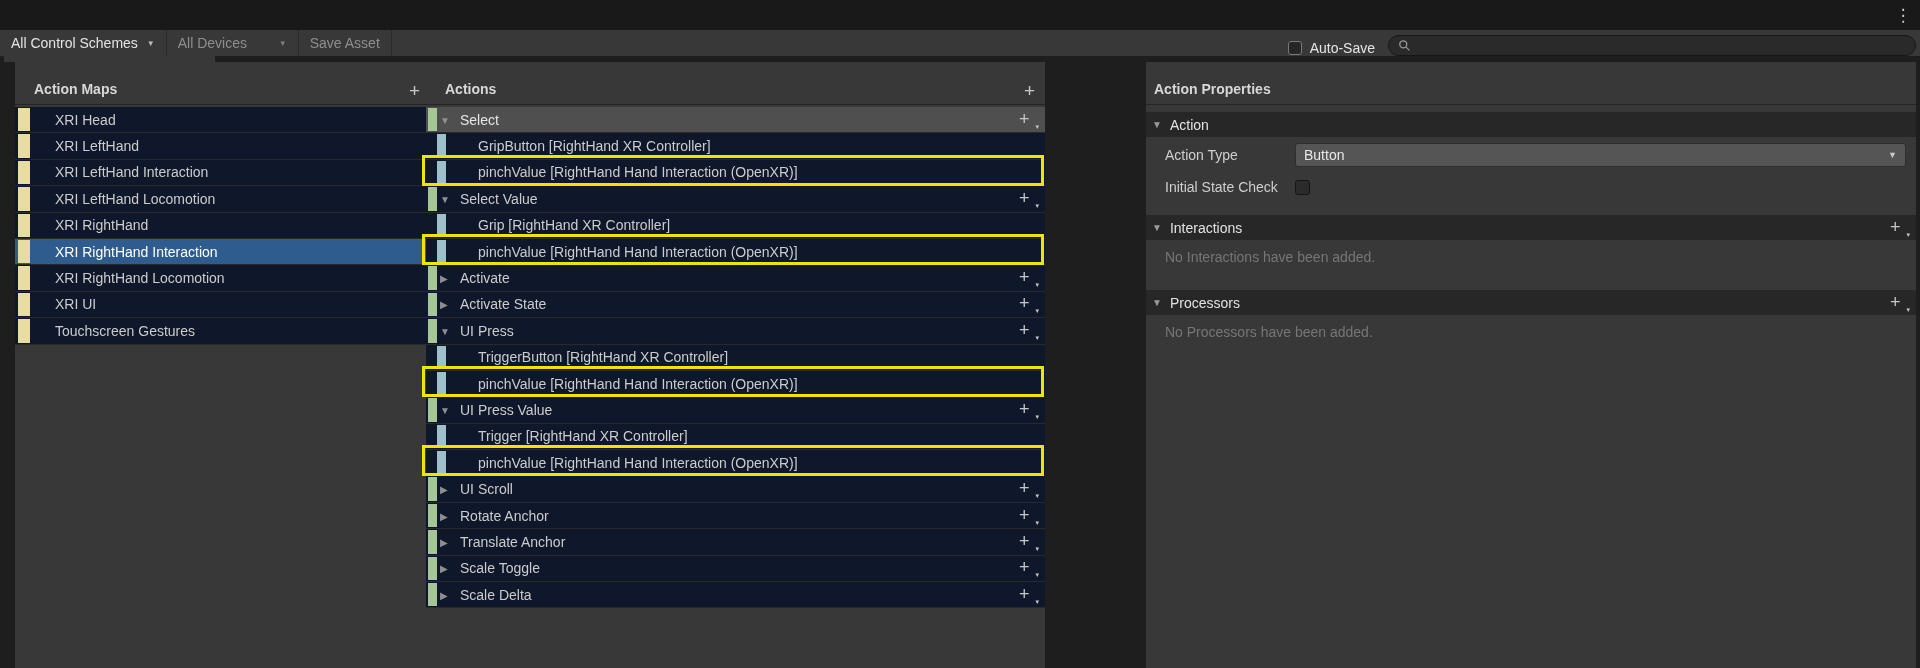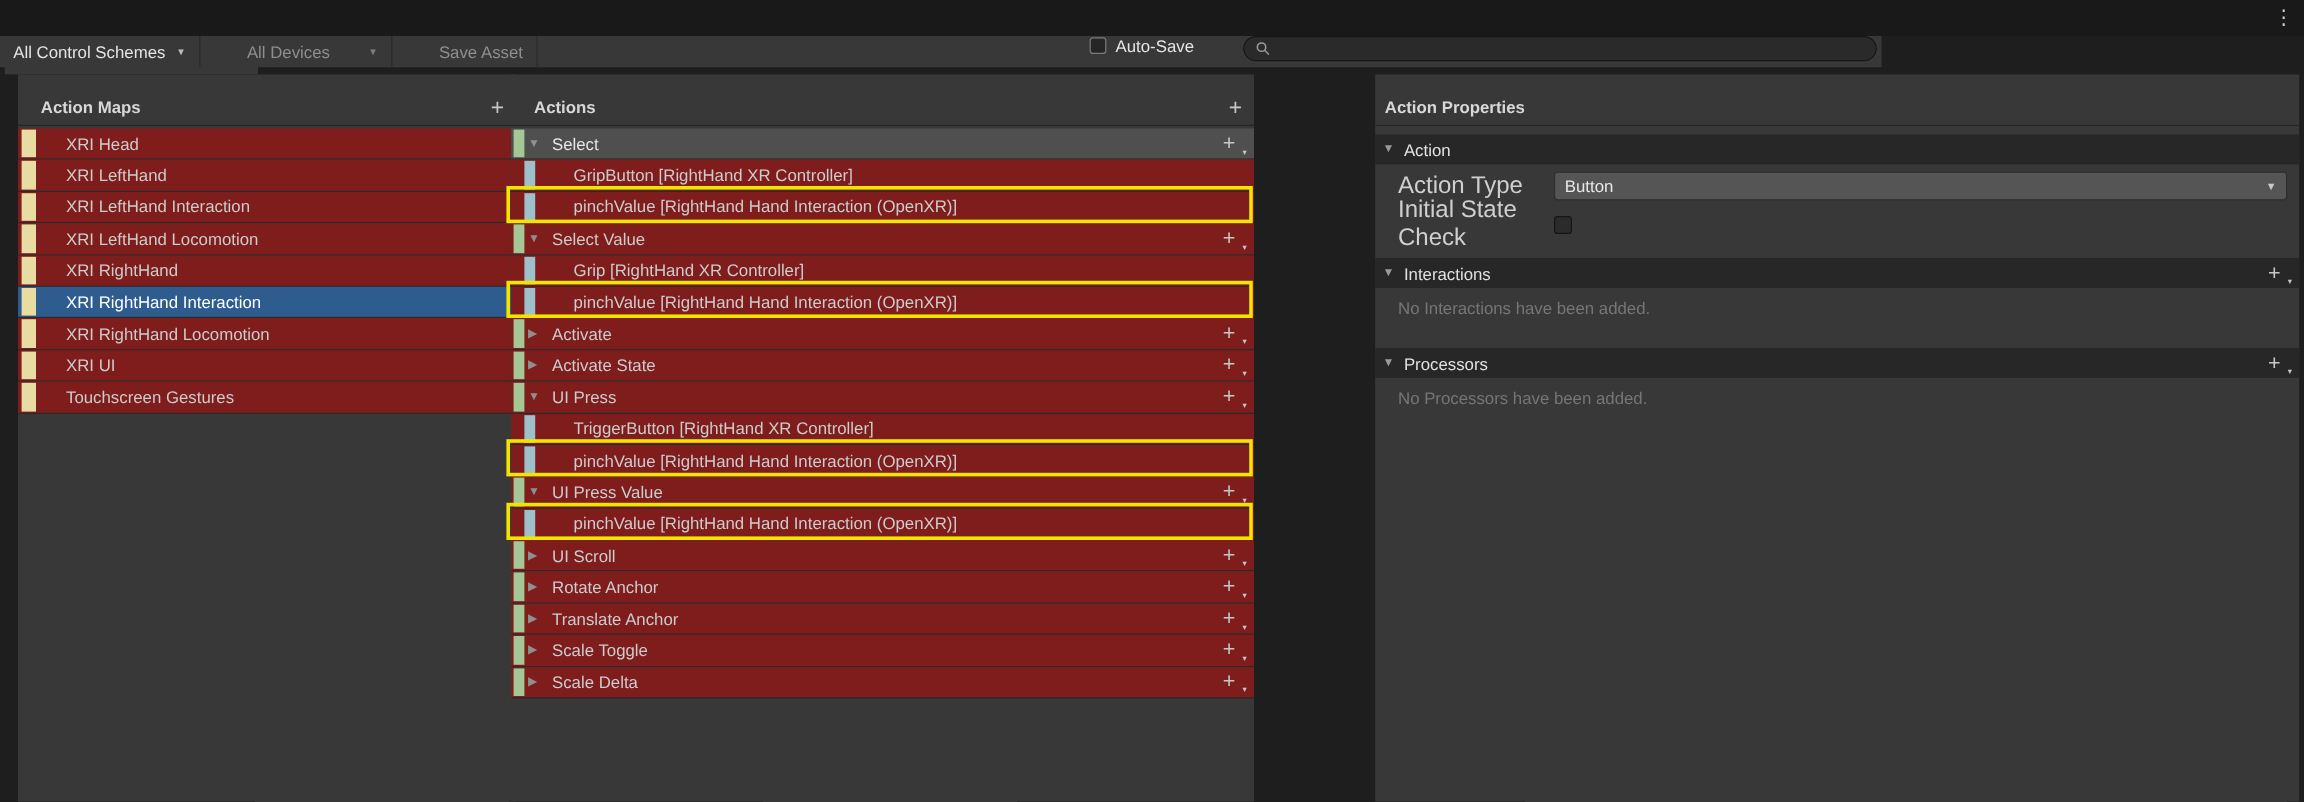--- a/index.html
+++ b/index.html
@@ -17,22 +17,22 @@
     display:flex;align-items:center;padding-left:20px;
     color:#e2e2e2;font-size:14.5px;white-space:nowrap;overflow:hidden;margin-top:32px;
   }
   .kebab{
     position:absolute;right:6px;top:3px;width:22px;height:24px;
     display:flex;align-items:center;justify-content:center;
     color:#c8c8c8;font-size:17px;letter-spacing:0;cursor:pointer;
   }
   
   .toolbar{
-    position:absolute;left:0;top:30px;width:1568px;height:26px;background:#383838;
-    display:flex;align-items:flex-start;font-size:14px;box-sizing:border-box;gap:28px;
+    position:absolute;left:0;top:30px;width:1920px;height:26px;background:#383838;
+    display:flex;align-items:flex-end;font-size:14px;box-sizing:border-box;
   }
   .tb-item{height:100%;display:flex;align-items:center;padding:0 11px;border-right:1px solid #2b2b2b;box-sizing:border-box;}
   .tb-dd{gap:9px;}
   .tb-enabled{color:#e4e4e4;}
   .tb-disabled{color:#8e8e8e;}
   .tb-caret{font-size:8px;color:#bdbdbd;}
   .tb-disabled .tb-caret{color:#7d7d7d;}
   .dd-devices{min-width:132px;justify-content:space-between;}
   .tb-spacer{flex:1;height:100%;}
   .autosave{display:flex;align-items:center;gap:8px;margin-right:13px;color:#e5e5e5;}
@@ -59,21 +59,21 @@
     display:flex;align-items:flex-end;padding:0 0 7px 19px;
     font-size:14px;font-weight:bold;color:#d8d8d8;position:relative;
   }
   .panel-props .panel-header{padding-left:8px;}
   .hdr-plus{
     position:absolute;right:10px;bottom:4px;font-size:19px;line-height:1;
     color:#c6c6c6;font-weight:normal;cursor:pointer;
   }
   .rows{position:absolute;top:45px;left:0;right:0;}
   .row{
-    height:26.4px;box-sizing:border-box;border-bottom:1px solid #2a2a2a;background:#7f1d1d;
+    height:26.4px;box-sizing:border-box;border-bottom:1px solid #2a2a2a;background:#0f172a;
     display:flex;align-items:center;position:relative;font-size:14px;color:#cccccc;
     white-space:nowrap;
   }
   
   .map-row{padding-left:40px;}
   .map-stripe{position:absolute;left:3px;top:1px;bottom:1px;width:12px;background:#e8dca3;}
   .map-row.selected{background:#2e5c8f;color:#ffffff;}
   
   .act-row{padding-left:34px;}
   .bind-row{padding-left:52px;}
@@ -94,21 +94,21 @@
     display:flex;align-items:center;gap:8px;padding-left:6px;box-sizing:border-box;
     color:#e2e2e2;font-size:14px;cursor:pointer;
   }
   .section-hdr .tri-s{font-size:10px;color:#9a9a9a;}
   .sec-action{top:50px;}
   .sec-interactions{top:153px;}
   .sec-processors{top:228px;}
   .prop-row{position:absolute;left:19px;right:10px;height:24px;display:flex;align-items:center;}
   .row-actiontype{top:81px;}
   .row-isc{top:113px;}
-  .prop-label{width:130px;color:#cfcfcf;font-size:20px;flex-shrink:0;}
+  .prop-label{width:130px;color:#cfcfcf;font-size:14px;flex-shrink:0;}
   .dropdown{
     flex:1;height:24px;box-sizing:border-box;background:#555555;border:1px solid #2e2e2e;border-radius:3px;
     display:flex;align-items:center;padding:0 8px;color:#e8e8e8;font-size:14px;position:relative;cursor:pointer;
   }
   .dd-caret{position:absolute;right:8px;top:50%;transform:translateY(-50%);font-size:9px;color:#c9c9c9;}
   .cb-dark{width:15px;height:15px;box-sizing:border-box;background:#2b2b2b;border:1px solid #151515;border-radius:3px;cursor:pointer;}
   .empty-msg{position:absolute;left:19px;font-size:14px;color:#767676;}
   .msg-interactions{top:187px;}
   .msg-processors{top:262px;}
 </style>
@@ -270,20 +270,24 @@
       </div>
       <div class="row act-row">
         <span class="act-stripe"></span>
         <span class="tri">▼</span>
         <span>UI Press Value</span>
         <span class="plus-wrap">
           <span class="plus">+</span>
           <span class="plus-caret">▾</span>
         </span>
       </div>
+      <div class="row bind-row">
+        <span class="bind-stripe"></span>
+        <span>Trigger [RightHand XR Controller]</span>
+      </div>
       <div class="row bind-row highlight">
         <span class="bind-stripe"></span>
         <span>pinchValue [RightHand Hand Interaction (OpenXR)]</span>
       </div>
       <div class="row act-row">
         <span class="act-stripe"></span>
         <span class="tri">▶</span>
         <span>UI Scroll</span>
         <span class="plus-wrap">
           <span class="plus">+</span>

